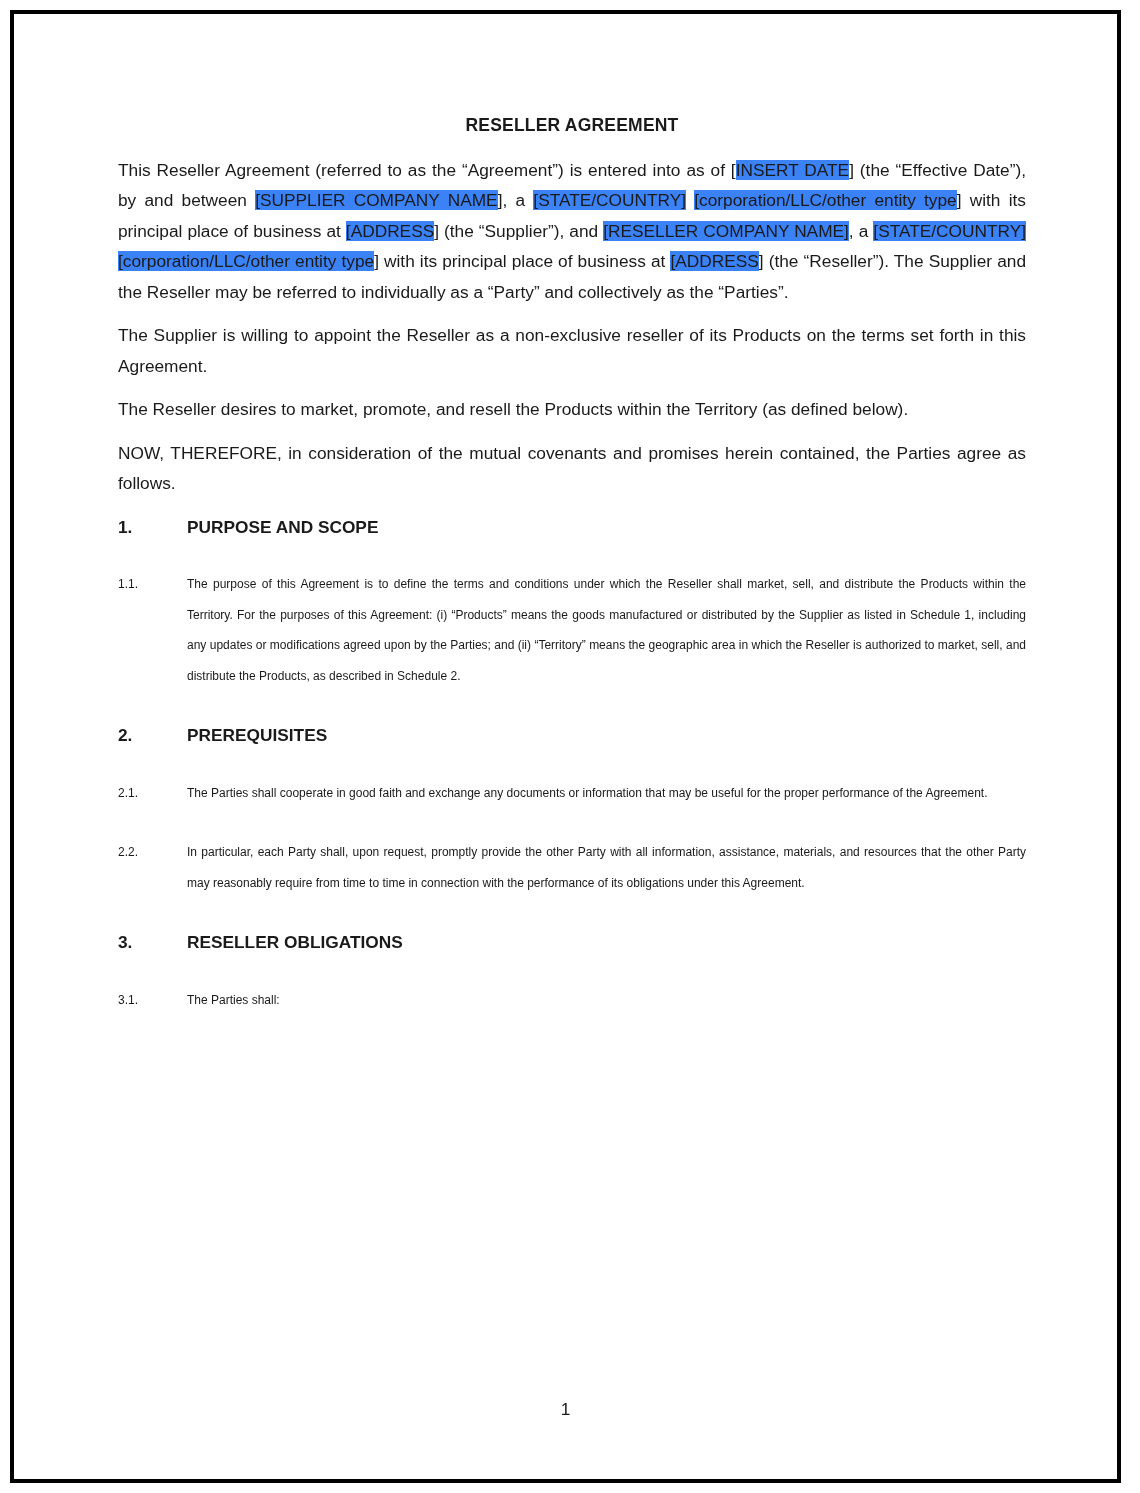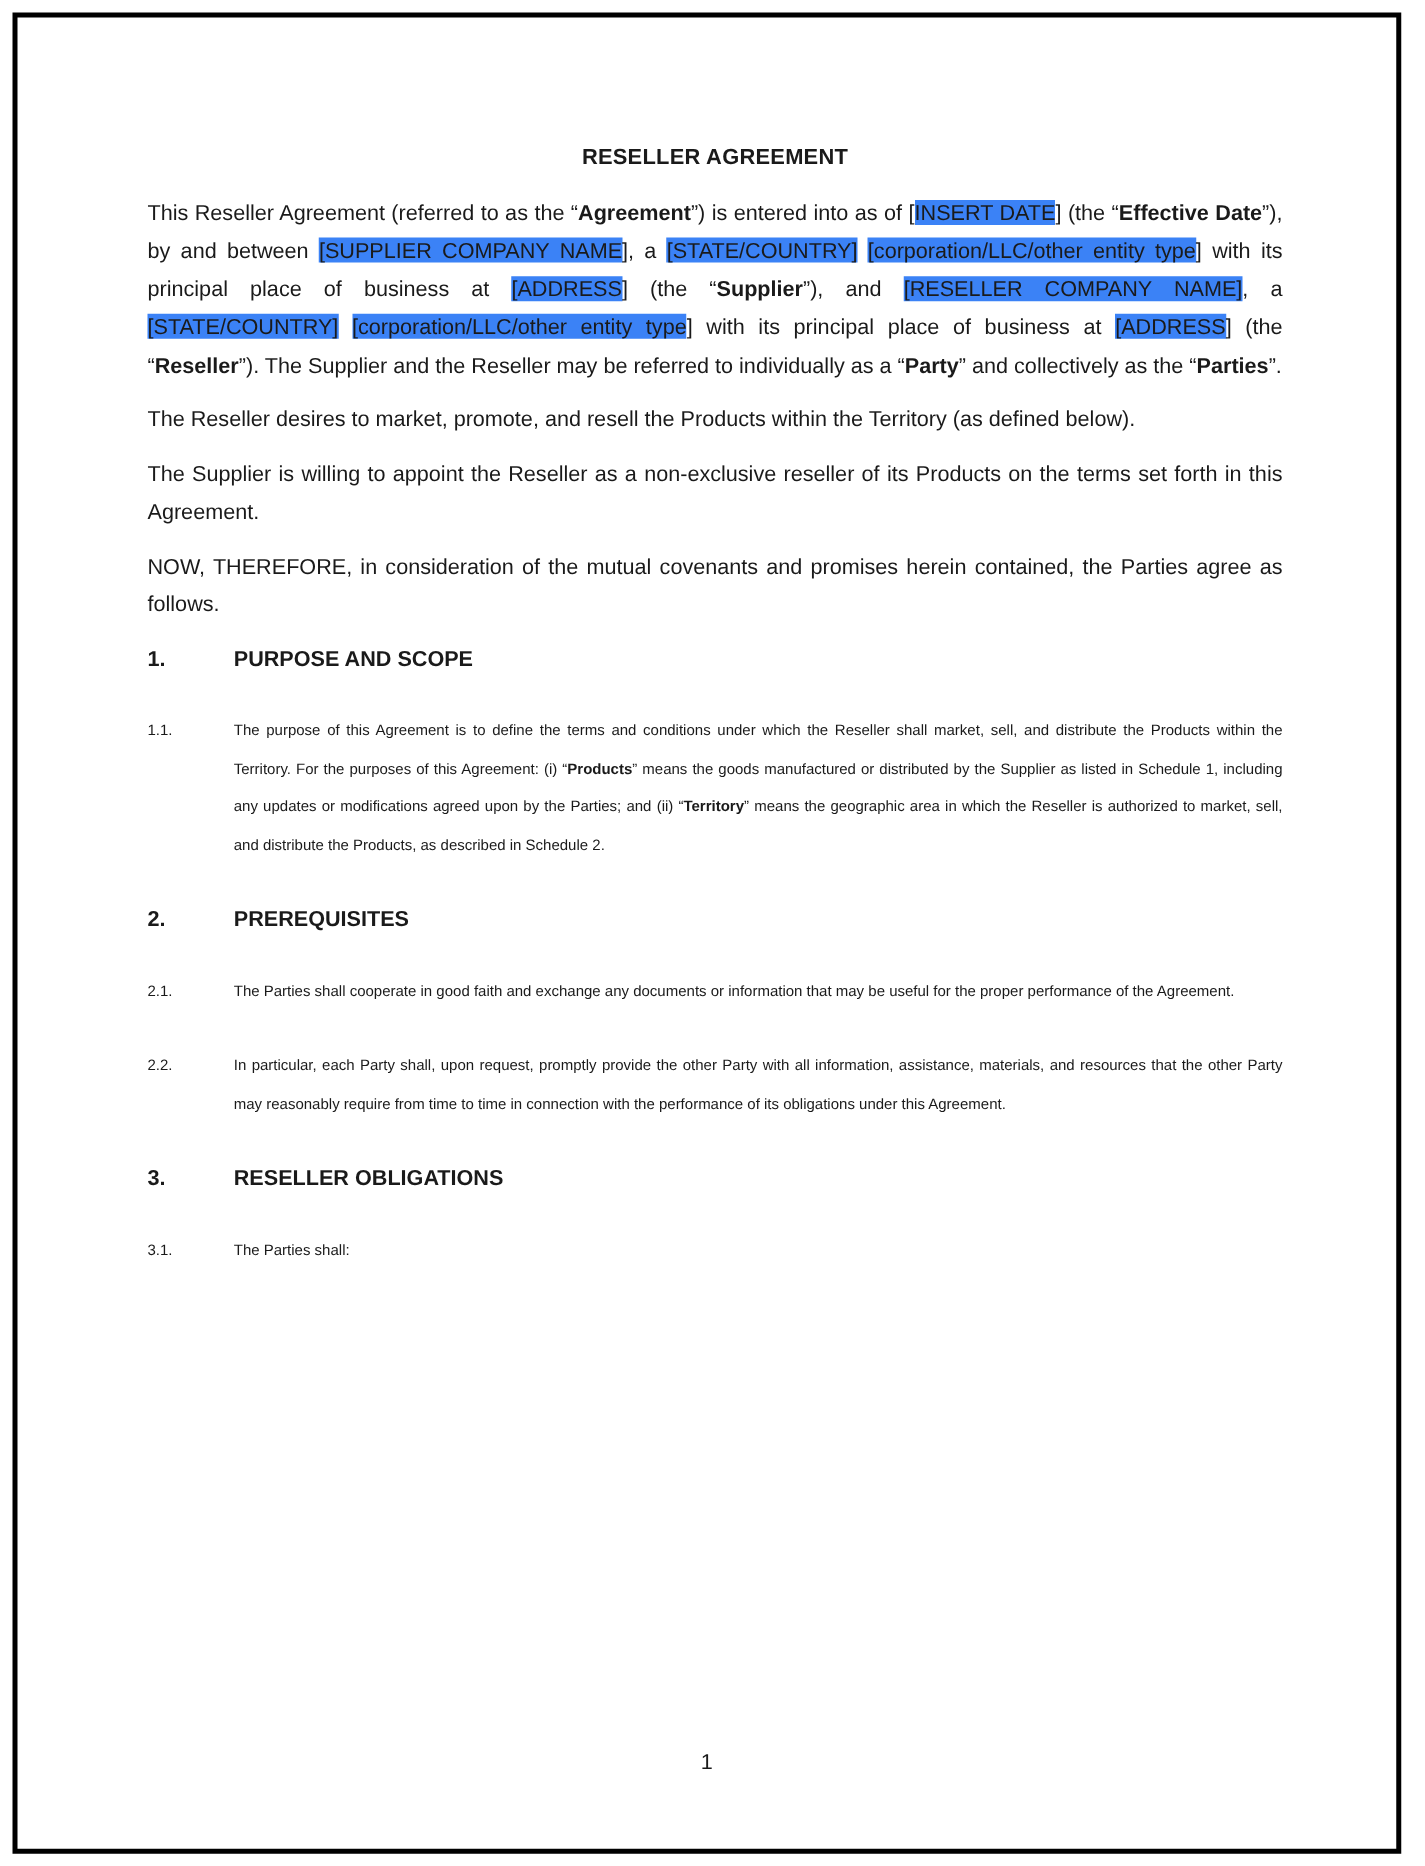--- a/index.html
+++ b/index.html
@@ -47,43 +47,43 @@
   }
   .heading .num { flex: 0 0 69px; }
   .clause {
     display: flex;
     font-size: 12px;
     line-height: 30.5px;
     margin: 0 0 29px 0;
   }
   .clause .num { flex: 0 0 69px; }
   .clause .body { flex: 1; text-align: justify; }
-  .b { font-weight: bold; }
+  .b { font-weight: normal; }
   .hl { background: #3b82f6; }
   .page-num {
     position: absolute;
     left: 0;
     right: 0;
     bottom: 74px;
     text-align: center;
     font-size: 17.3px;
     line-height: 20px;
   }
 </style>
 </head>
 <body>
 
 <div class="page">
   <div class="frame"></div>
   <div class="content">
     <div class="doc-title">RESELLER AGREEMENT</div>
     <div id="doc-blocks">
         <p class="para"><span>This Reseller Agreement (referred to as the “</span><span class="b">Agreement</span><span>”) is entered into as of [</span><span class="hl">INSERT DATE</span><span>] (the “</span><span class="b">Effective Date</span><span>”), by and between </span><span class="hl">[SUPPLIER COMPANY NAME</span><span>], a </span><span class="hl">[STATE/COUNTRY]</span><span> </span><span class="hl">[corporation/LLC/other entity type</span><span>] with its principal place of business at </span><span class="hl">[ADDRESS</span><span>] (the “</span><span class="b">Supplier</span><span>”), and </span><span class="hl">[RESELLER COMPANY NAME]</span><span>, a </span><span class="hl">[STATE/COUNTRY]</span><span> </span><span class="hl">[corporation/LLC/other entity type</span><span>] with its principal place of business at </span><span class="hl">[ADDRESS</span><span>] (the “</span><span class="b">Reseller</span><span>”). The Supplier and the Reseller may be referred to individually as a “</span><span class="b">Party</span><span>” and collectively as the “</span><span class="b">Parties</span><span>”.</span></p>
+        <p class="para"><span>The Supplier is willing to appoint the Reseller as a non-exclusive reseller of its Products on the terms set forth in this Agreement.</span></p>
         <p class="para"><span>The Reseller desires to market, promote, and resell the Products within the Territory (as defined below).</span></p>
-        <p class="para"><span>The Supplier is willing to appoint the Reseller as a non-exclusive reseller of its Products on the terms set forth in this Agreement.</span></p>
         <p class="para"><span>NOW, THEREFORE, in consideration of the mutual covenants and promises herein contained, the Parties agree as follows.</span></p>
         <div class="heading">
           <span class="num">1.</span>
           <span>PURPOSE AND SCOPE</span>
         </div>
         <div class="clause">
           <span class="num">1.1.</span>
           <div class="body"><span>The purpose of this Agreement is to define the terms and conditions under which the Reseller shall market, sell, and distribute the Products within the Territory. For the purposes of this Agreement: (i) “</span><span class="b">Products</span><span>” means the goods manufactured or distributed by the Supplier as listed in Schedule 1, including any updates or modifications agreed upon by the Parties; and (ii) “</span><span class="b">Territory</span><span>” means the geographic area in which the Reseller is authorized to market, sell, and distribute the Products, as described in Schedule 2.</span></div>
         </div>
         <div class="heading">

